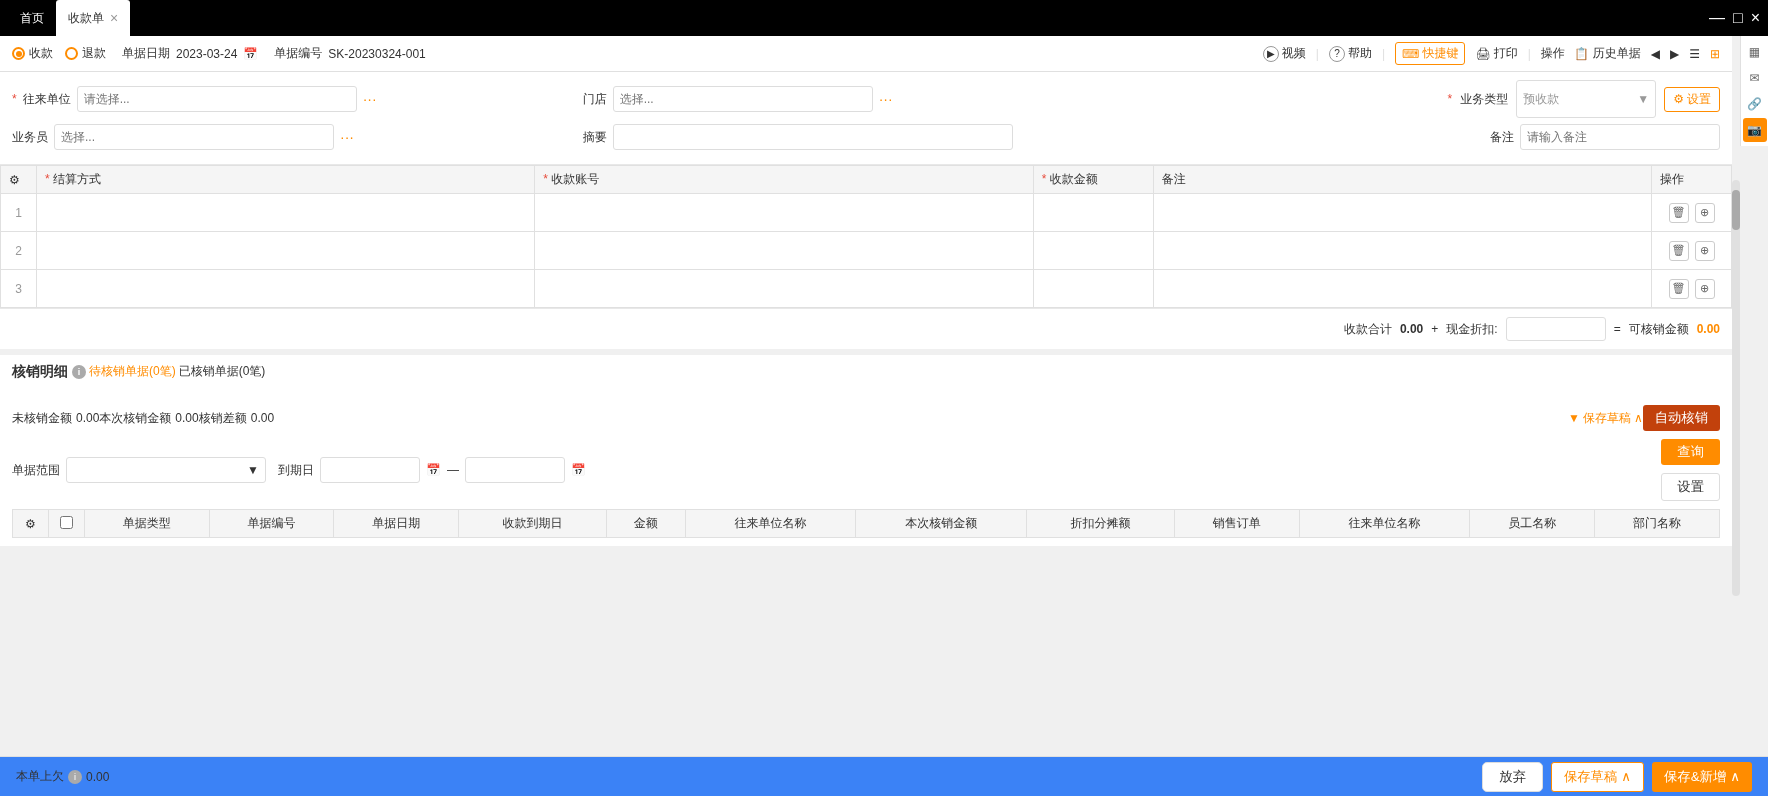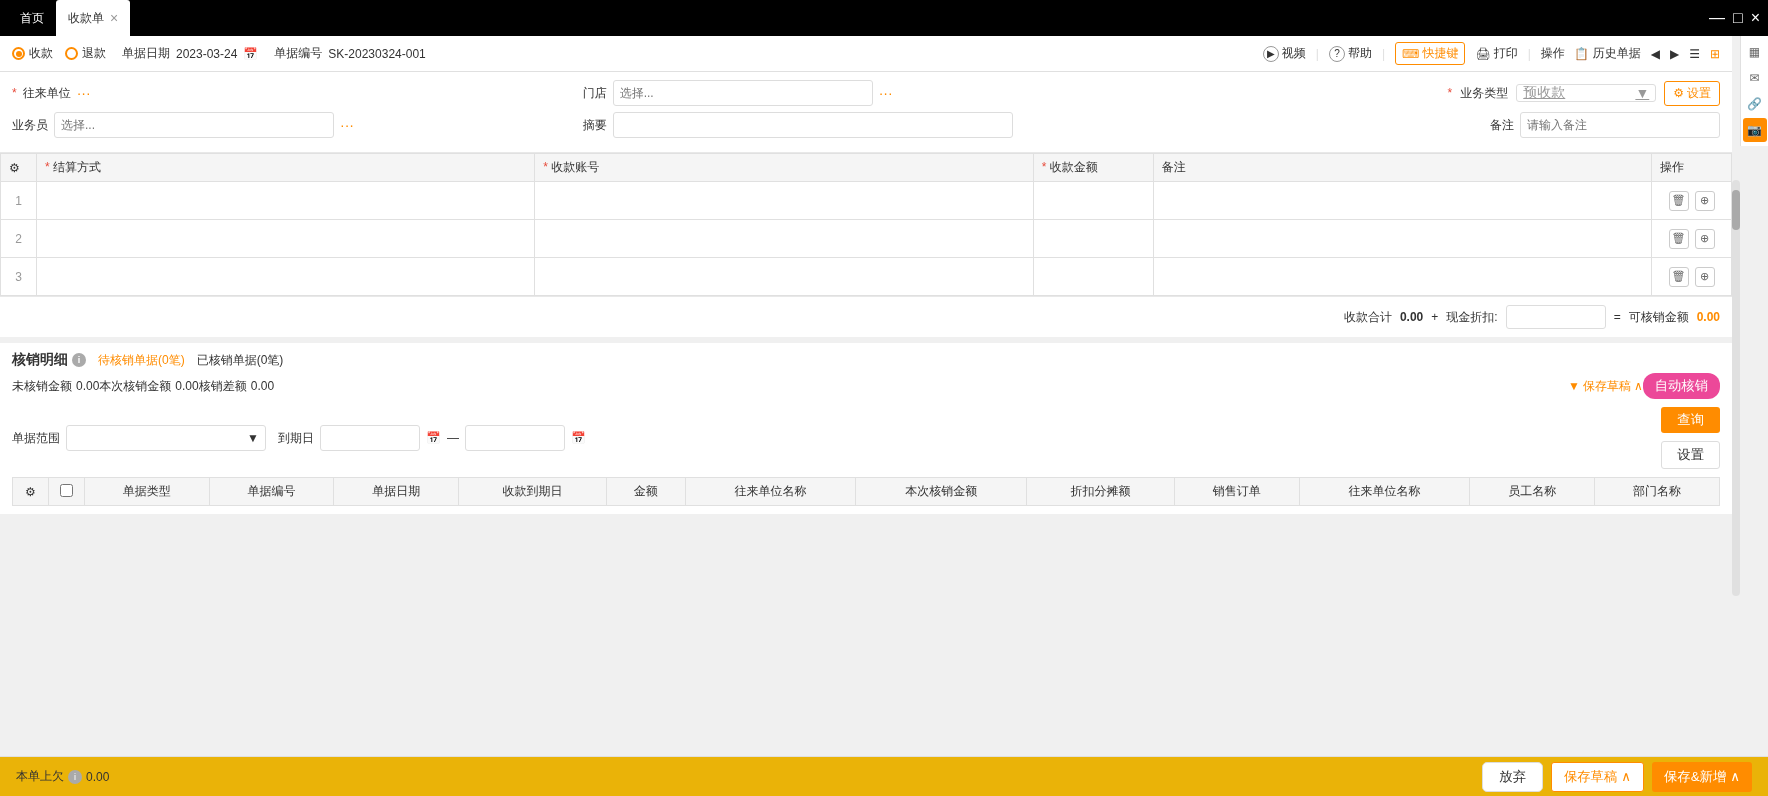--- a/index.html
+++ b/index.html
@@ -41,21 +41,21 @@
     .form-row { display: flex; align-items: center; gap: 4px; margin-bottom: 6px; }
     .form-field { display: flex; align-items: center; gap: 6px; }
     .required { color: #e74c3c; }
     .form-input {
       border: 1px solid #ddd; border-radius: 3px; padding: 3px 6px; font-size: 12px;
       color: #999; height: 26px;
     }
     .form-input-wide { width: 280px; }
     .form-input-mid { width: 260px; }
     .ellipsis-btn { color: #ff8c00; cursor: pointer; font-size: 14px; }
-    .select-box { border: 1px solid #ddd; border-radius: 3px; padding: 3px 6px; font-size: 14px; color: #999; height: 18px; display: flex; align-items: center; justify-content: space-between; width: 140px; text-decoration: underline; }
+    .select-box { border: 1px solid #ddd; border-radius: 3px; padding: 3px 6px; font-size: 12px; color: #999; height: 38px; display: flex; align-items: center; justify-content: space-between; width: 140px; }
     .caret { color: #999; }
     .settings-btn { border: 1px solid #ff8c00; color: #ff8c00; border-radius: 3px; padding: 3px 8px; cursor: pointer; display: flex; align-items: center; gap: 3px; }
 
     
     .table-section { background: #fff; }
     .data-table { width: 100%; border-collapse: collapse; }
     .data-table th {
       background: #f5f5f5; border: 1px solid #e0e0e0; padding: 5px 8px;
       text-align: left; font-weight: normal; color: #333; white-space: nowrap;
     }
@@ -70,46 +70,46 @@
     
     .summary-row {
       display: flex; align-items: center; justify-content: flex-end; gap: 8px;
       padding: 8px 12px; background: #fff; border-top: 1px solid #e8e8e8;
     }
     .summary-input { border: 1px solid #ddd; border-radius: 3px; padding: 2px 6px; width: 100px; height: 24px; }
     .equals { color: #333; }
 
     
     .verify-section { background: #fff; margin-top: 6px; padding: 8px 12px; }
-    .verify-header { display: flex; align-items: center; gap: 12px; margin-bottom: 4px; }
+    .verify-header { display: flex; gap: 3px; margin-bottom: 24px; }
     .verify-title { font-size: 14px; font-weight: bold; display: flex; align-items: center; gap: 4px; }
     .info-icon { width: 14px; height: 14px; border-radius: 50%; background: #aaa; color: #fff; font-size: 9px; display: flex; align-items: center; justify-content: center; }
     .tab-link { color: #ff8c00; cursor: pointer; }
     .stats-row { display: flex; align-items: center; margin-bottom: 8px; }
     .stat-item { display: flex; align-items: center; gap: 4px; }
     .filter-row { display: flex; align-items: center; justify-content: space-between; margin-bottom: 8px; }
     .filter-left { display: flex; align-items: center; gap: 12px; }
     .filter-right { display: flex; align-items: center; gap: 8px; }
     .more-filter { color: #ff8c00; cursor: pointer; display: flex; align-items: center; gap: 3px; }
-    .auto-btn { background: #ec4899; color: #fff; border: none; padding: 4px 12px; border-radius: 12px; cursor: pointer; }
+    .auto-btn { background: #c2410c; color: #fff; border: none; padding: 4px 12px; border-radius: 3px; cursor: pointer; }
     .date-range { display: flex; align-items: center; gap: 6px; }
     .date-input { border: 1px solid #ddd; border-radius: 3px; padding: 3px 6px; width: 100px; height: 26px; font-size: 12px; }
     .cal-icon { color: #999; cursor: pointer; }
     .date-sep { color: #333; }
     .query-btn { background: #ff8c00; color: #fff; border: none; padding: 4px 16px; border-radius: 3px; cursor: pointer; display: block; margin-bottom: 4px; }
     .settings-btn2 { border: 1px solid #ddd; background: #fff; color: #333; padding: 4px 12px; border-radius: 3px; cursor: pointer; display: block; }
 
     
     .bottom-table { width: 100%; border-collapse: collapse; font-size: 12px; }
     .bottom-table th { background: #f5f5f5; border: 1px solid #e0e0e0; padding: 5px 8px; font-weight: normal; white-space: nowrap; }
 
     
     .footer {
       position: fixed; bottom: 0; left: 0; right: 0; height: 40px;
-      background: #eab308; border-top: 1px solid #e0e0e0;
+      background: #3b82f6; border-top: 1px solid #e0e0e0;
       display: flex; align-items: center; justify-content: space-between; padding: 4px 16px;
     }
     .footer-left { display: flex; align-items: center; gap: 4px; }
     .footer-right { display: flex; gap: 8px; }
     .btn-discard { border: 1px solid #ddd; background: #fff; color: #333; padding: 5px 16px; border-radius: 5px; cursor: pointer; }
     .btn-draft { border: 1px solid #ff8c00; background: #fff; color: #ff8c00; padding: 5px 12px; border-radius: 3px; cursor: pointer; display: flex; align-items: center; gap: 4px; }
     .btn-save-new { background: #ff8c00; color: #fff; border: none; padding: 5px 12px; border-radius: 3px; cursor: pointer; display: flex; align-items: center; gap: 4px; }
 
     
     .right-sidebar {
@@ -199,20 +199,21 @@
       <div class="toolbar-btn" style="color:#ff8c00;">⊞</div>
     </div>
   </div>
 
   <div class="form-area">
     <div class="form-row">
 
       <div class="form-field" style="flex:1;">
         <span class="required">*</span>
         <span>往来单位</span>
+        <input class="form-input form-input-wide" type="text" placeholder="请选择..." style="">
         <span class="ellipsis-btn">···</span>
       </div>
 
       <div class="form-field" style="flex:1;">
         <span>门店</span>
         <input class="form-input form-input-mid" type="text" placeholder="选择..." style="">
         <span class="ellipsis-btn">···</span>
       </div>
 
       <div class="form-field" style="flex:1;justify-content:flex-end;gap:8px;">

